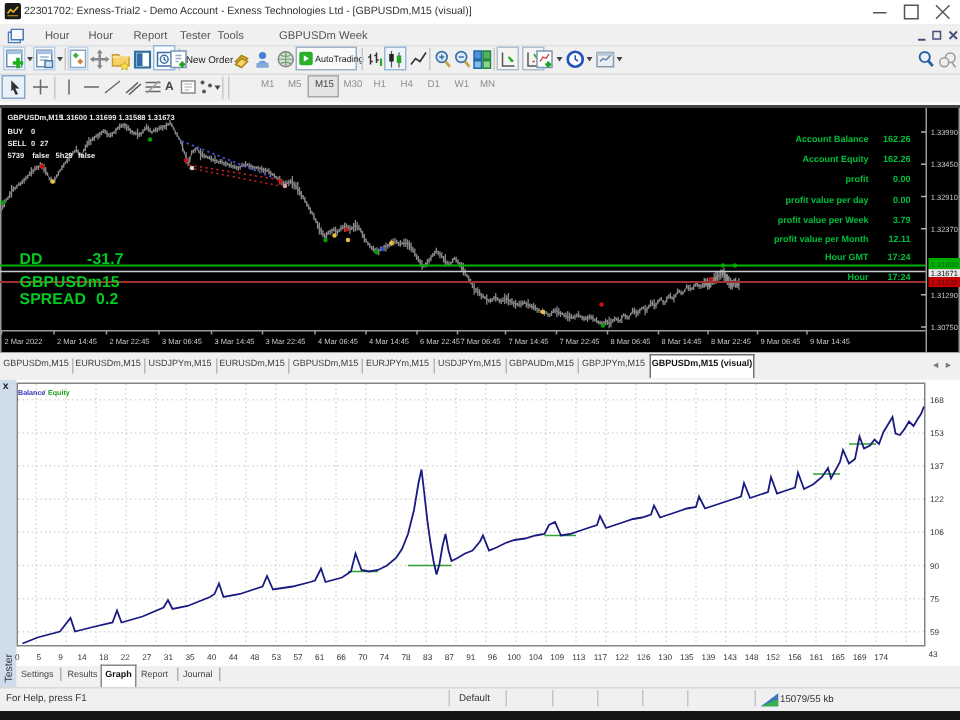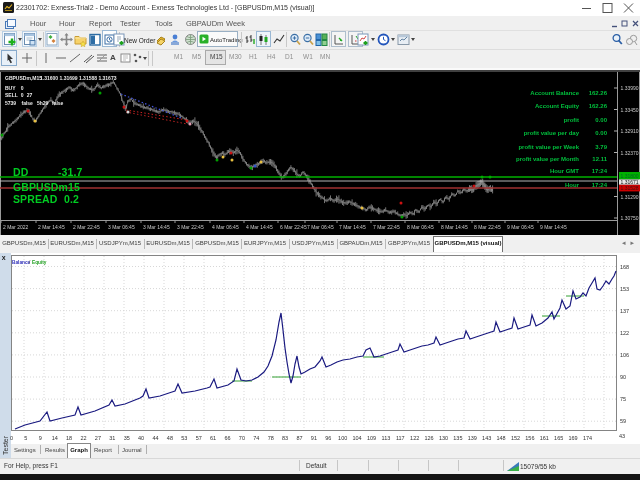--- a/index.html
+++ b/index.html
@@ -21,22 +21,22 @@
   </svg>
 <div style="position:absolute;left:0;top:16px;width:640px;height:14px;background:#f0f0f0"></div>
 <svg style="position:absolute;left:5px;top:19px" width="11" height="10" viewBox="0 0 11 10">
     <rect x="0.5" y="2.5" width="8" height="7" fill="#e8f0fa" stroke="#4a7ab8"></rect>
     <rect x="2.5" y="0.5" width="8" height="7" fill="#f6faff" stroke="#4a7ab8"></rect>
   </svg>
 <div style="position:absolute;left:30px;top:19px;font:7.5px 'Liberation Sans',sans-serif;color:#555">Hour</div>
 <div style="position:absolute;left:59px;top:19px;font:7.5px 'Liberation Sans',sans-serif;color:#555">Hour</div>
 <div style="position:absolute;left:89px;top:19px;font:7.5px 'Liberation Sans',sans-serif;color:#555">Report</div>
 <div style="position:absolute;left:120px;top:19px;font:7.5px 'Liberation Sans',sans-serif;color:#555">Tester</div>
-<div style="position:absolute;left:155px;top:19px;font:7.5px 'Liberation Sans',sans-serif;color:#555">Tools</div>
-<div style="position:absolute;left:186px;top:19px;font:7.5px 'Liberation Sans',sans-serif;color:#555">GBPAUDm</div>
+<div style="position:absolute;left:145px;top:19px;font:7.5px 'Liberation Sans',sans-serif;color:#555">Tools</div>
+<div style="position:absolute;left:186px;top:19px;font:7.5px 'Liberation Sans',sans-serif;color:#555">GBPUSDm</div>
 <div style="position:absolute;left:226px;top:19px;font:7.5px 'Liberation Sans',sans-serif;color:#555">Week</div>
 <svg style="position:absolute;left:611px;top:20px" width="28" height="8" viewBox="0 0 28 8">
     <path d="M1 6.5h5" stroke="#44507a" stroke-width="1.4"></path>
     <rect x="11" y="1" width="5" height="5" fill="none" stroke="#44507a"></rect>
     <path d="M22 1l5 5M27 1l-5 5" stroke="#44507a" stroke-width="1.2"></path>
   </svg>
 <div style="position:absolute;left:0;top:30px;width:640px;height:19px;background:#f0f0f0;border-top:1px solid #e0e0e0"></div>
 <div style="position:absolute;left:2px;top:31px;width:15px;height:16px;background:#f4f8fc;border:1px solid #b9cfe4"></div>
 <svg style="position:absolute;left:3px;top:32px" width="14" height="15" viewBox="0 0 14 15">
     <rect x="1.5" y="1.5" width="10" height="11" fill="#fff" stroke="#6a8cb0"></rect>

